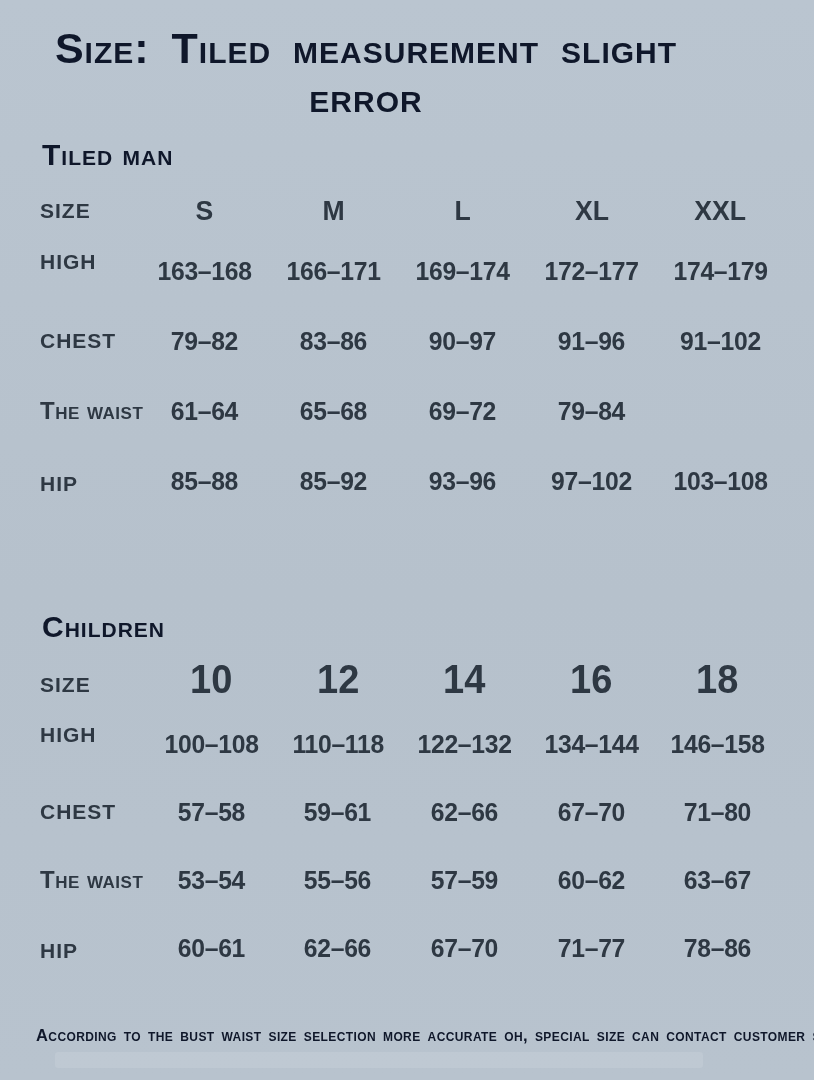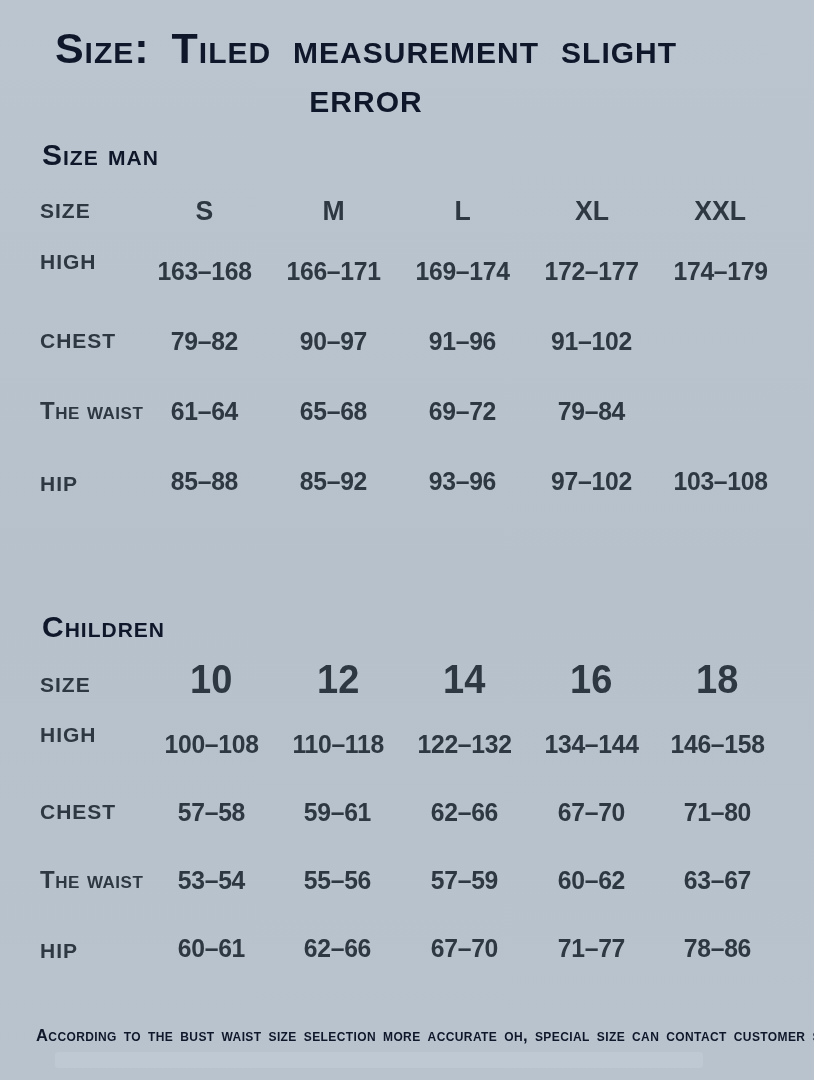--- a/index.html
+++ b/index.html
@@ -54,21 +54,21 @@
   .ghost-band{
     position:absolute;left:55px;top:1052px;width:648px;height:16px;
     background:rgba(255,255,255,0.10);border-radius:3px;
   }
 </style>
 </head>
 <body>
 
 <div class="title red sc">Size: Tiled measurement slight error</div>
 
-<div class="section-heading heading-adult red sc">Size man</div>
+<div class="section-heading heading-adult red sc">Tiled man</div>
 
 <div class="tbl tbl-adult">
   <div class="row hdr">
     <div class="lbl">SIZE</div>
     <div class="cell colhdr"><span>S</span></div>
     <div class="cell colhdr"><span>M</span></div>
     <div class="cell colhdr"><span>L</span></div>
     <div class="cell colhdr"><span>XL</span></div>
     <div class="cell colhdr"><span>XXL</span></div>
   </div>
@@ -76,20 +76,21 @@
     <div class="lbl lbl-up">HIGH</div>
     <div class="cell val"><span>163–168</span></div>
     <div class="cell val"><span>166–171</span></div>
     <div class="cell val"><span>169–174</span></div>
     <div class="cell val"><span>172–177</span></div>
     <div class="cell val"><span>174–179</span></div>
   </div>
   <div class="row">
     <div class="lbl">CHEST</div>
     <div class="cell val"><span>79–82</span></div>
+    <div class="cell val"><span>83–86</span></div>
     <div class="cell val"><span>90–97</span></div>
     <div class="cell val"><span>91–96</span></div>
     <div class="cell val"><span>91–102</span></div>
   </div>
   <div class="row">
     <div class="lbl sc">The waist</div>
     <div class="cell val"><span>61–64</span></div>
     <div class="cell val"><span>65–68</span></div>
     <div class="cell val"><span>69–72</span></div>
     <div class="cell val"><span>79–84</span></div>

